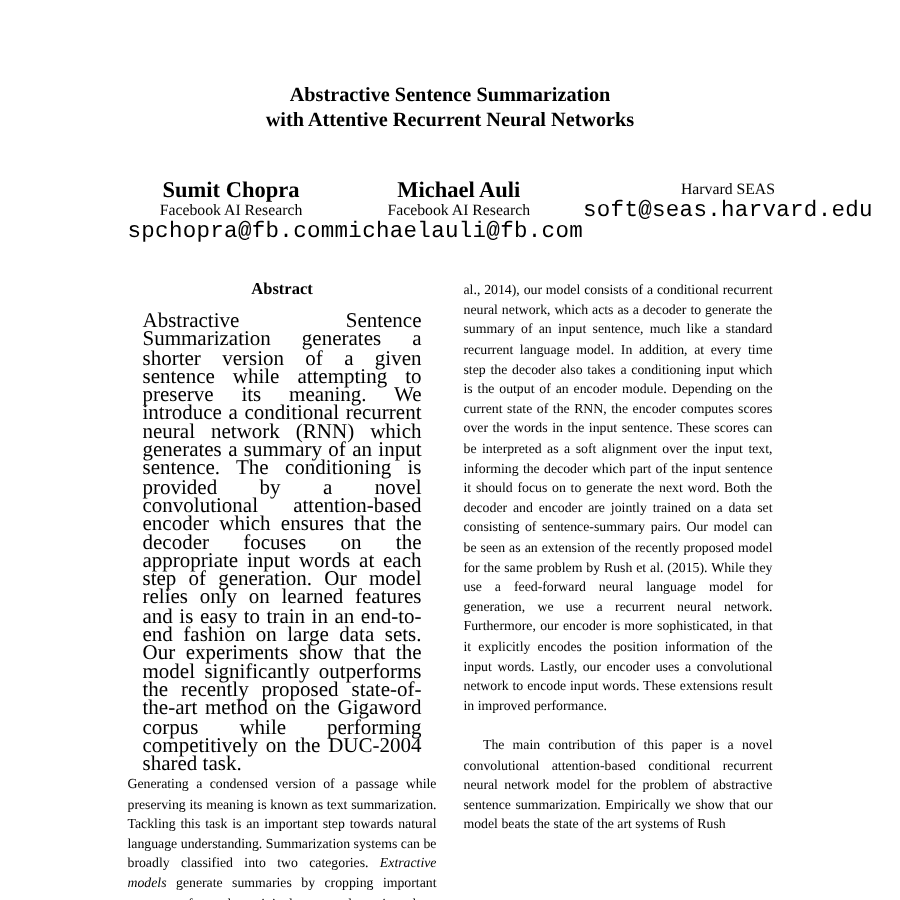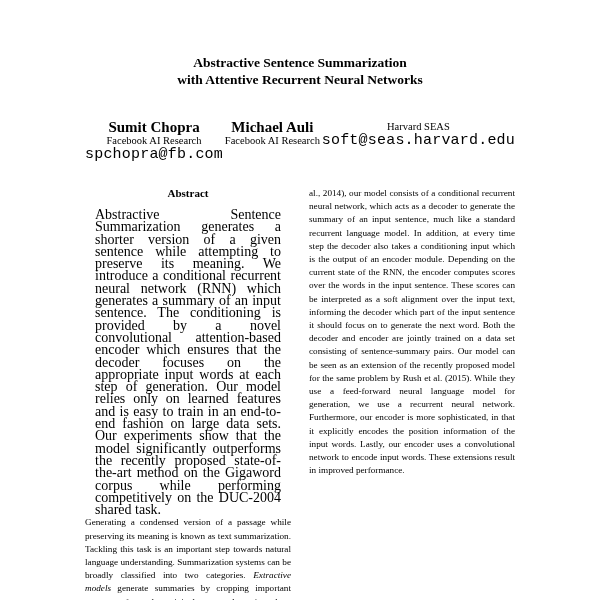--- a/index.html
+++ b/index.html
@@ -110,36 +110,38 @@
 
   <div class="authors-row">
     <div class="author">
       <div class="author-name">Sumit Chopra</div>
       <div class="author-affiliation">Facebook AI Research</div>
       <div class="author-email">spchopra@fb.com</div>
     </div>
     <div class="author">
       <div class="author-name">Michael Auli</div>
       <div class="author-affiliation">Facebook AI Research</div>
+      <div class="author-email">michaelauli@fb.com</div>
     </div>
     <div class="author">
       <div class="author-affiliation">Harvard SEAS</div>
       <div class="author-email">soft@seas.harvard.edu</div>
     </div>
   </div>
 
   <div class="columns">
 
     <div class="col">
       <div class="abstract-heading">Abstract</div>
       <p class="abstract-text">Abstractive Sentence Summarization generates a shorter version of a given sentence while attempting to preserve its meaning. We introduce a conditional recurrent neural network (RNN) which generates a summary of an input sentence. The conditioning is provided by a novel convolutional attention-based encoder which ensures that the decoder focuses on the appropriate input words at each step of generation. Our model relies only on learned features and is easy to train in an end-to-end fashion on large data sets. Our experiments show that the model significantly outperforms the recently proposed state-of-the-art method on the Gigaword corpus while performing competitively on the DUC-2004 shared task.</p>
 
 
       <p class="body-par"><span>Generating a condensed version of a passage while preserving its meaning is known as text summarization. Tackling this task is an important step towards natural language understanding. Summarization systems can be broadly classified into two categories. </span><span class="italic">Extractive models</span><span> generate summaries by cropping important segments from the original text and putting them together to form a coherent summary. </span><span class="italic">Abstractive models</span><span> generate summaries from</span></p>
     </div>
 
     <div class="col">
       <p class="body-par">al., 2014), our model consists of a conditional recurrent neural network, which acts as a decoder to generate the summary of an input sentence, much like a standard recurrent language model. In addition, at every time step the decoder also takes a conditioning input which is the output of an encoder module. Depending on the current state of the RNN, the encoder computes scores over the words in the input sentence. These scores can be interpreted as a soft alignment over the input text, informing the decoder which part of the input sentence it should focus on to generate the next word. Both the decoder and encoder are jointly trained on a data set consisting of sentence-summary pairs. Our model can be seen as an extension of the recently proposed model for the same problem by Rush et al. (2015). While they use a feed-forward neural language model for generation, we use a recurrent neural network. Furthermore, our encoder is more sophisticated, in that it explicitly encodes the position information of the input words. Lastly, our encoder uses a convolutional network to encode input words. These extensions result in improved performance.</p>
+      <p class="body-par indented">The main contribution of this paper is a novel convolutional attention-based conditional recurrent neural network model for the problem of abstractive sentence summarization. Empirically we show that our model beats the state of the art systems of Rush</p>
     </div>
 
   </div>
 
 </div>
 
 </body></html>

